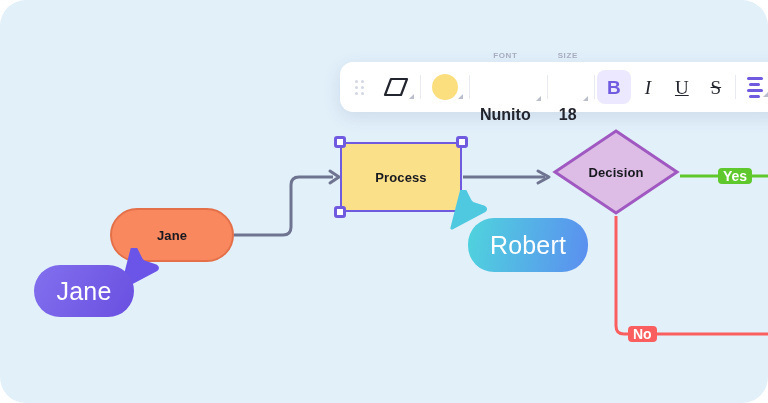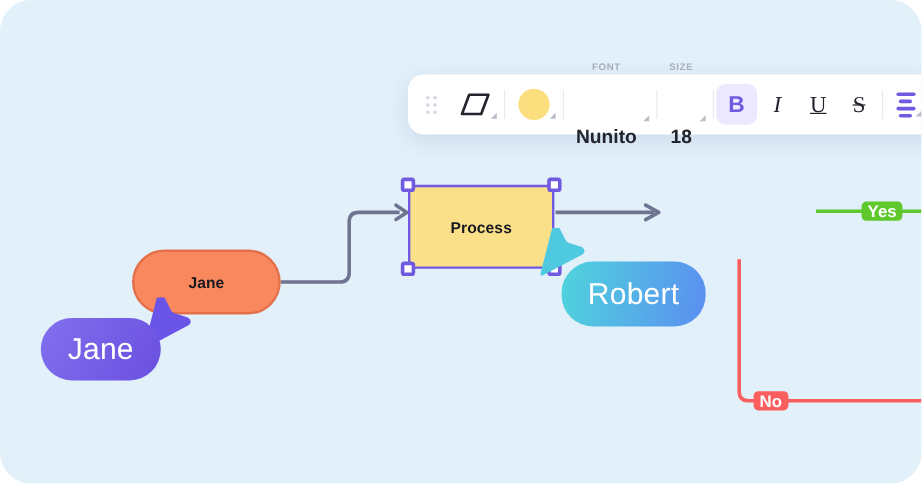--- a/index.html
+++ b/index.html
@@ -44,21 +44,20 @@
     border: 2px solid #e4704a;
     border-radius: 28px;
   }
 
   .node-process {
     left: 340px; top: 142px;
     width: 122px; height: 70px;
     background: #fbe08a;
     border: 2.5px solid #6f5ae0;
     border-radius: 3px;
-    margin-top: 12px;
   }
 
   .handle {
     position: absolute;
     width: 12px; height: 12px;
     background: #ffffff;
     border: 3px solid #6f5ae0;
     border-radius: 3px;
   }
   .h-tl { left: -8px;  top: -8px; }
@@ -254,20 +253,26 @@
     </div>
 
     <div class="node node-process">
       <span class="node-label">Process</span>
       <span class="handle h-tl"></span>
       <span class="handle h-tr"></span>
       <span class="handle h-bl"></span>
       <span class="handle h-br"></span>
     </div>
 
+    <div class="node node-decision">
+      <svg class="diamond-shape" viewBox="0 0 128 88" xmlns="http://www.w3.org/2000/svg">
+        <polygon points="64,3 125,44 64,85 3,44" fill="#ddbde6" stroke="#a059c0" stroke-width="3"></polygon>
+      </svg>
+      <span class="node-label">Decision</span>
+    </div>
 
     <div class="badge badge-yes">Yes</div>
     <div class="badge badge-no">No</div>
 
     <div class="cursor cursor-jane">
       <svg width="44" height="44" viewBox="0 0 44 44" xmlns="http://www.w3.org/2000/svg">
         <path d="M40 4 L6 22 Q3 24 6 26 L18 30 Q20 31 21 33 L26 43 Q28 46 30 43 Z" fill="#6a55e8" stroke="#6a55e8" stroke-width="3" stroke-linejoin="round" transform="rotate(180 22 22)"></path>
       </svg>
     </div>
 

